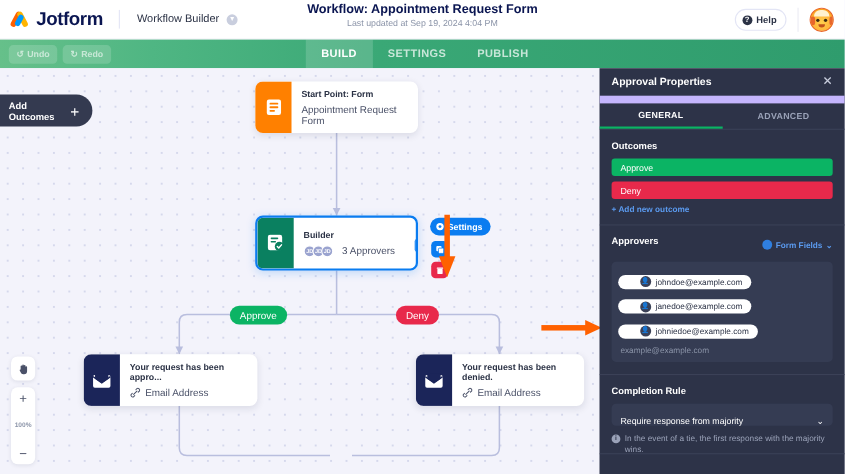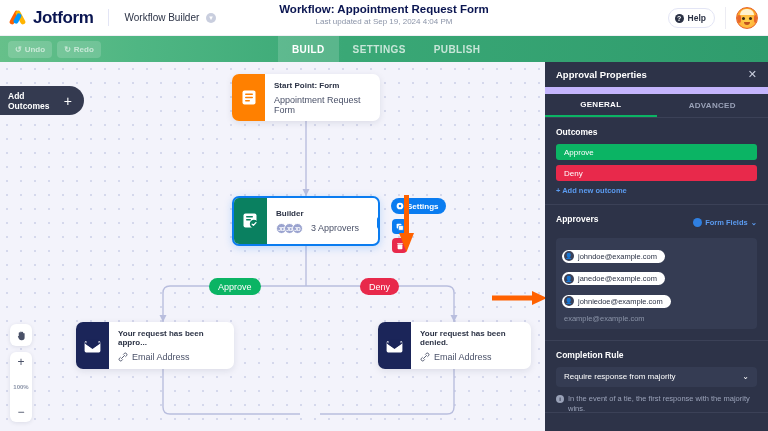--- a/index.html
+++ b/index.html
@@ -210,28 +210,28 @@
   .outcome.approve { background: #0bb464; }
   .outcome.deny { background: #e8294b; }
   .add-outcome { font-size: 7.5px; color: #5b9bf0; font-weight: bold; margin-top: 4px; }
   .sec-divider { height: 1px; background: #3b4157; margin: 9px 0 0 0; }
   .row-between { display: flex; align-items: center; justify-content: space-between; }
   .form-fields { font-size: 7.5px; color: #5b9bf0; font-weight: bold; display: flex; align-items: center; gap: 3px; }
   .ff-dot { width: 9px; height: 9px; border-radius: 50%; background: #2f7fe0; display: inline-block; }
   .approver-box { background: #353c53; border-radius: 4px; padding: 6px 6px 4px 6px; margin-top: 7px; }
   .chip {
     display: inline-flex; align-items: center; gap: 4px; background: #fff;
-    border-radius: 9px; height: 13px; padding: 0 8px 0 2px; margin-bottom: 4px;
+    border-radius: 9px; height: 13px; padding: 0 8px 0 20px; margin-bottom: 4px;
   }
   .chip-av { width: 10px; height: 10px; border-radius: 50%; background: #3b4157; color: #fff;
     font-size: 6px; line-height: 10px; text-align: center; }
   .chip-txt { font-size: 7.5px; color: #2b3245; }
   .chip-placeholder { font-size: 7.5px; color: #8b94a8; padding: 2px 0 2px 2px; }
   .select {
-    height: 20px; background: #353c53; border-radius: 4px; display: flex; align-items: center;
+    height: 20px; background: #353c53; border-radius: 4px; display: flex; align-items: flex-end;
     justify-content: space-between; padding: 0 8px; font-size: 8px; color: #fff; margin-top: 2px;
   }
   .hint { display: flex; gap: 4px; margin-top: 7px; }
   .hint-i { width: 8px; height: 8px; border-radius: 50%; background: #9aa2b8; color: #2d3348;
     font-size: 6px; font-weight: bold; line-height: 8px; text-align: center; flex: 0 0 8px; margin-top: 1px; }
   .hint-t { font-size: 7.5px; color: #9aa2b8; line-height: 1.35; }
   .panel-bottom-divider { position: absolute; left: 0; right: 0; bottom: 18px; height: 1px; background: #3b4157; }
 </style>
 </head>
 <body>

